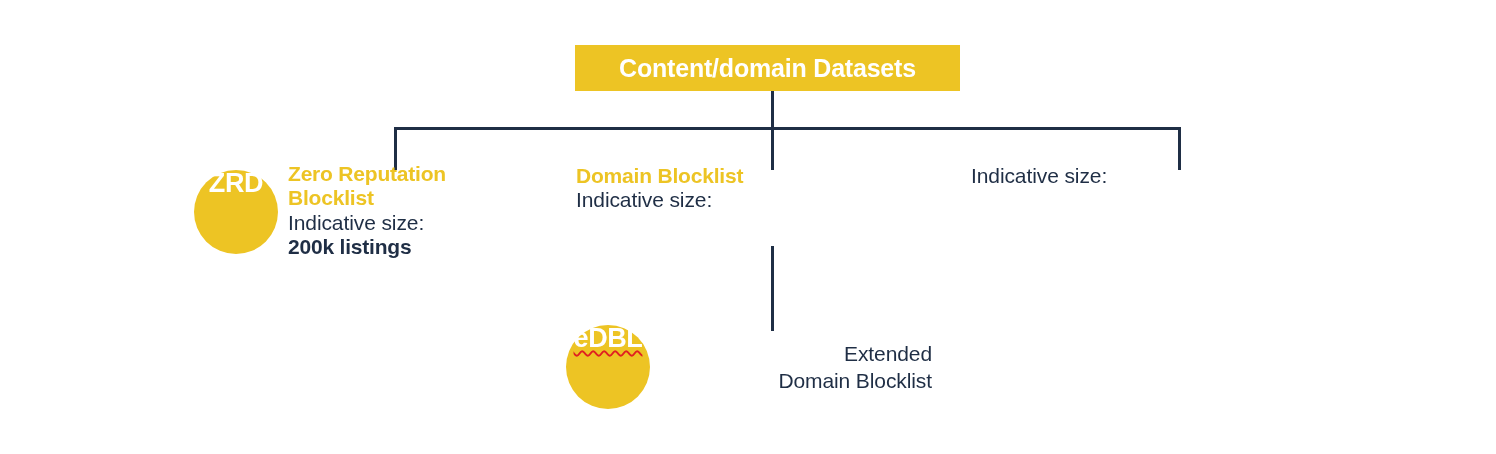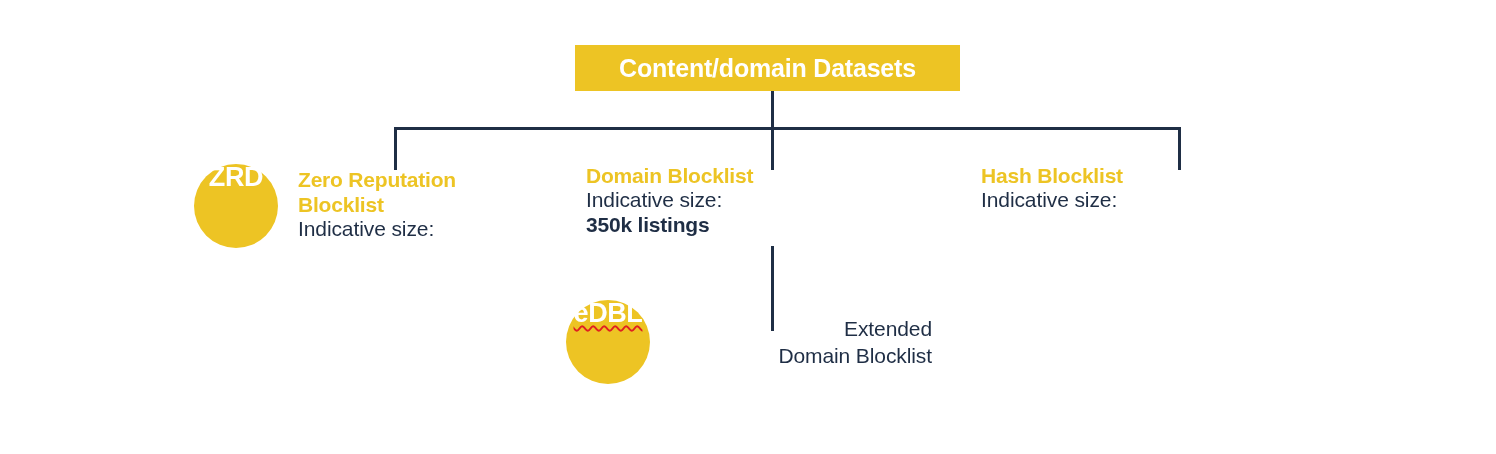--- a/index.html
+++ b/index.html
@@ -73,21 +73,21 @@
     line-height: 1;
   }
   .circle-label.misspelled {
     position: relative;
     text-decoration: underline wavy #E02020;
     text-decoration-thickness: 2px;
     text-underline-offset: 3px;
   }
 
   .node-text {
-    margin-left: 20px;
+    margin-left: 10px;
     line-height: 1.16;
   }
   .node-title {
     color: #EDC424;
     font-size: 21px;
     font-weight: bold;
     letter-spacing: -0.2px;
   }
   .node-sub {
     color: #1F2E45;
@@ -106,21 +106,21 @@
   #node-zrd { left: 194px; top: 164px; }
   #node-zrd .node-text { width: 210px; margin-top: -2px; }
 
   #node-dbl { left: 566px; top: 164px; }
   #node-dbl .node-text { width: 260px; }
 
   #node-hbl { left: 961px; top: 164px; }
   #node-hbl .node-text { width: 300px; }
 
   
-  #node-edbl { left: 566px; top: 300px; }
+  #node-edbl { left: 566px; top: 325px; }
   #node-edbl .node-text {
     margin-left: 22px;
     width: 260px;
     text-align: right;
     line-height: 1.3;
   }
   .node-plain {
     color: #1F2E45;
     font-size: 21px;
     font-weight: normal;
@@ -148,34 +148,33 @@
 
   <div class="line v-line" style="left:771px; top:246px; height:85px;"></div>
 
   <div class="node" id="node-zrd">
     <div class="circle">
       <span class="circle-label">ZRD</span>
     </div>
     <div class="node-text">
       <div class="node-title">Zero Reputation Blocklist</div>
       <div class="node-sub">Indicative size:</div>
+      <div class="node-size">200k listings</div>
     </div>
   </div>
 
   <div class="node" id="node-dbl">
     <div class="node-text">
       <div class="node-title">Domain Blocklist</div>
       <div class="node-sub">Indicative size:</div>
-      <div class="node-size">350k listings</div>
     </div>
   </div>
 
   <div class="node" id="node-hbl">
     <div class="node-text">
-      <div class="node-title">Hash Blocklist</div>
       <div class="node-sub">Indicative size:</div>
     </div>
   </div>
 
   <div class="node" id="node-edbl">
     <div class="circle">
       <span class="circle-label misspelled">eDBL</span>
     </div>
     <div class="node-text">
       <div class="node-plain">Extended</div>

